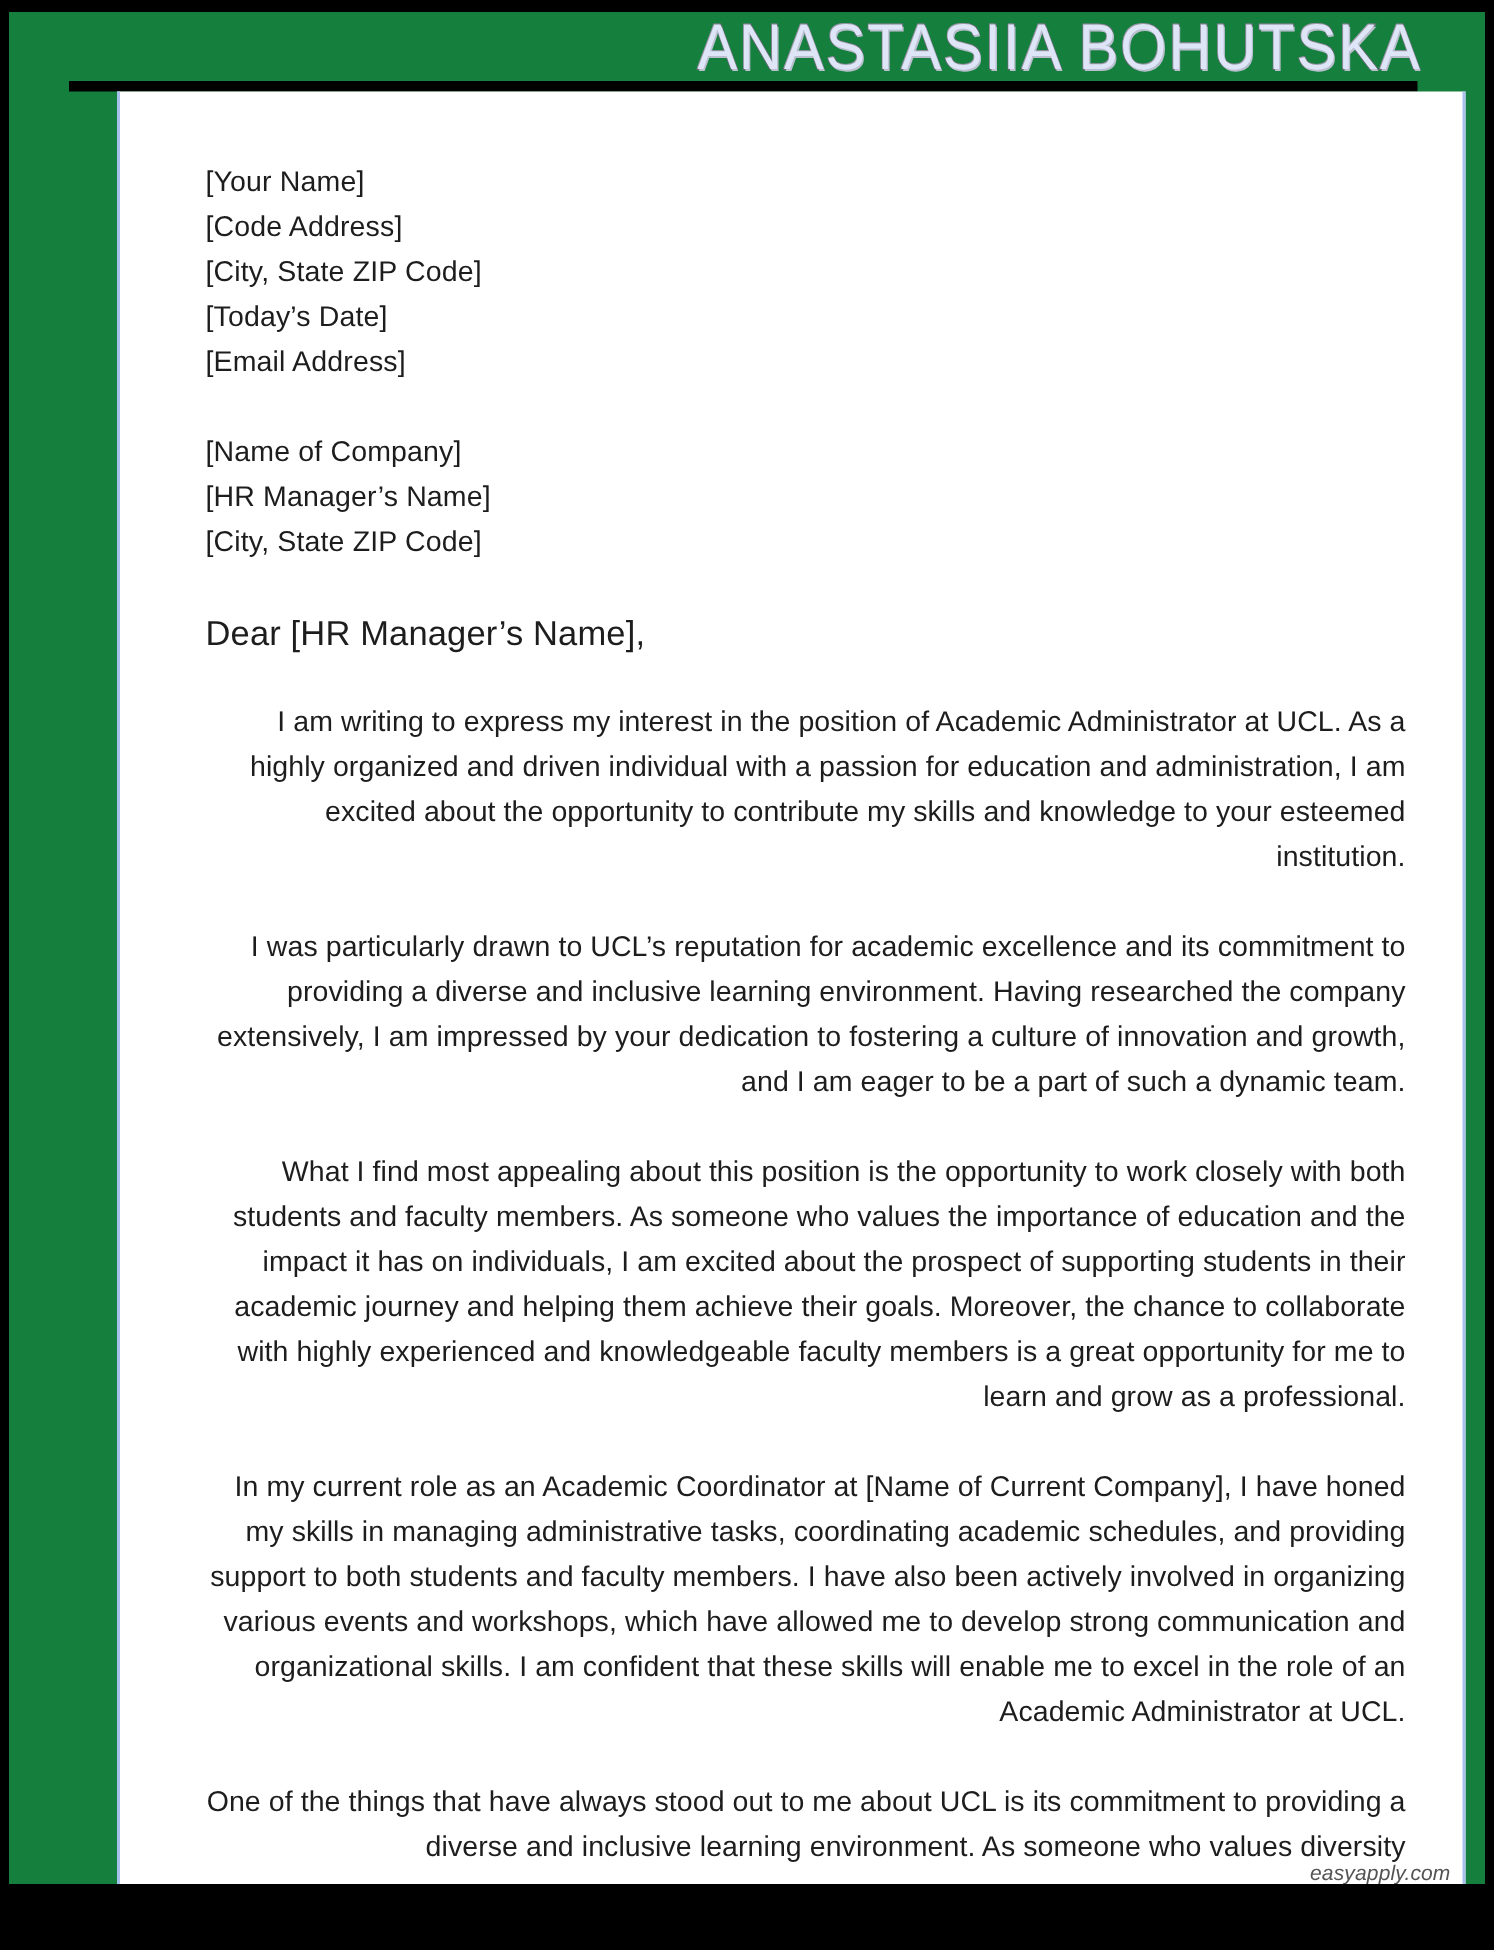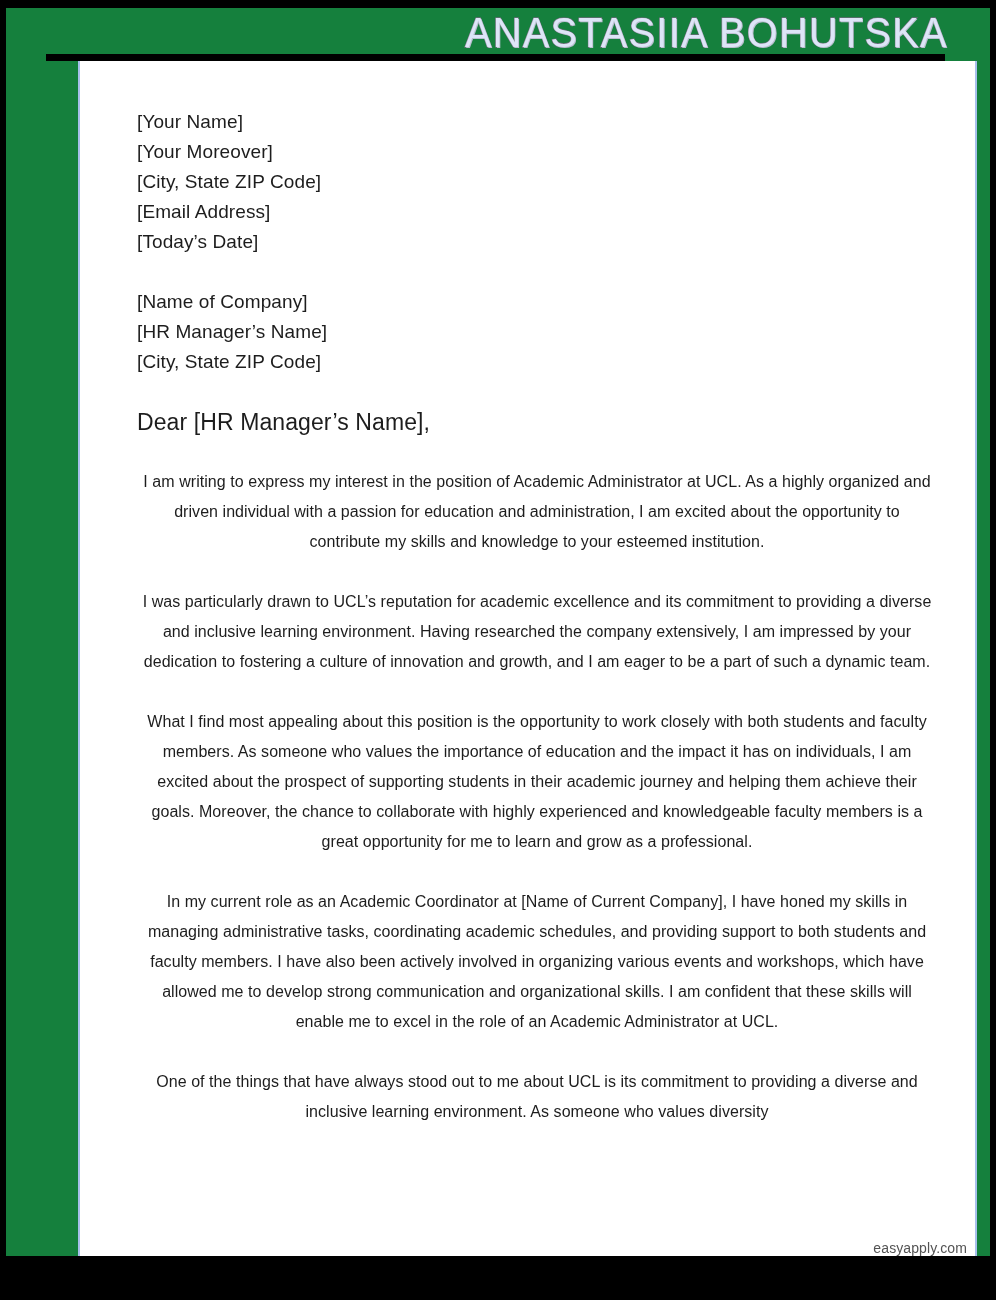--- a/index.html
+++ b/index.html
@@ -105,38 +105,39 @@
   .block-gap { height: 30px; }
 
   .salutation {
     font-size: 23px;
     line-height: 30px;
     color: #1d1d1d;
     letter-spacing: 0.1px;
   }
 
   .para {
-    font-size: 16px;
+    font-size: 19px;
     line-height: 30px;
     color: #1d1d1d;
     letter-spacing: 0.05px;
-    text-align: center;
+    text-align: right;
   }
 
   
   #watermark {
     position: absolute;
     right: 8px;
     bottom: 6px;
     font-size: 14px;
     line-height: 16px;
     color: #4a4a4a;
     white-space: nowrap;
     opacity: 0.95;
     letter-spacing: 0.1px;
+    font-style: italic;
   }
 
   
   #overflow-line {
     position: absolute;
     left: 97px;
     top: 1268px;
     width: 820px;
     font-size: 19px;
     line-height: 30px;
@@ -157,24 +158,24 @@
     </div>
 
     <div id="header-rule"></div>
 
     <div id="letter-page">
 
       <div id="letter-body">
 
         <div class="addr-block">
           <div class="addr-line">[Your Name]</div>
-          <div class="addr-line">[Your Moreover]</div>
+          <div class="addr-line">[Code Address]</div>
           <div class="addr-line">[City, State ZIP Code]</div>
+          <div class="addr-line">[Today’s Date]</div>
           <div class="addr-line">[Email Address]</div>
-          <div class="addr-line">[Today’s Date]</div>
         </div>
 
         <div class="block-gap"></div>
 
         <div class="addr-block">
           <div class="addr-line">[Name of Company]</div>
           <div class="addr-line">[HR Manager’s Name]</div>
           <div class="addr-line">[City, State ZIP Code]</div>
         </div>
 

